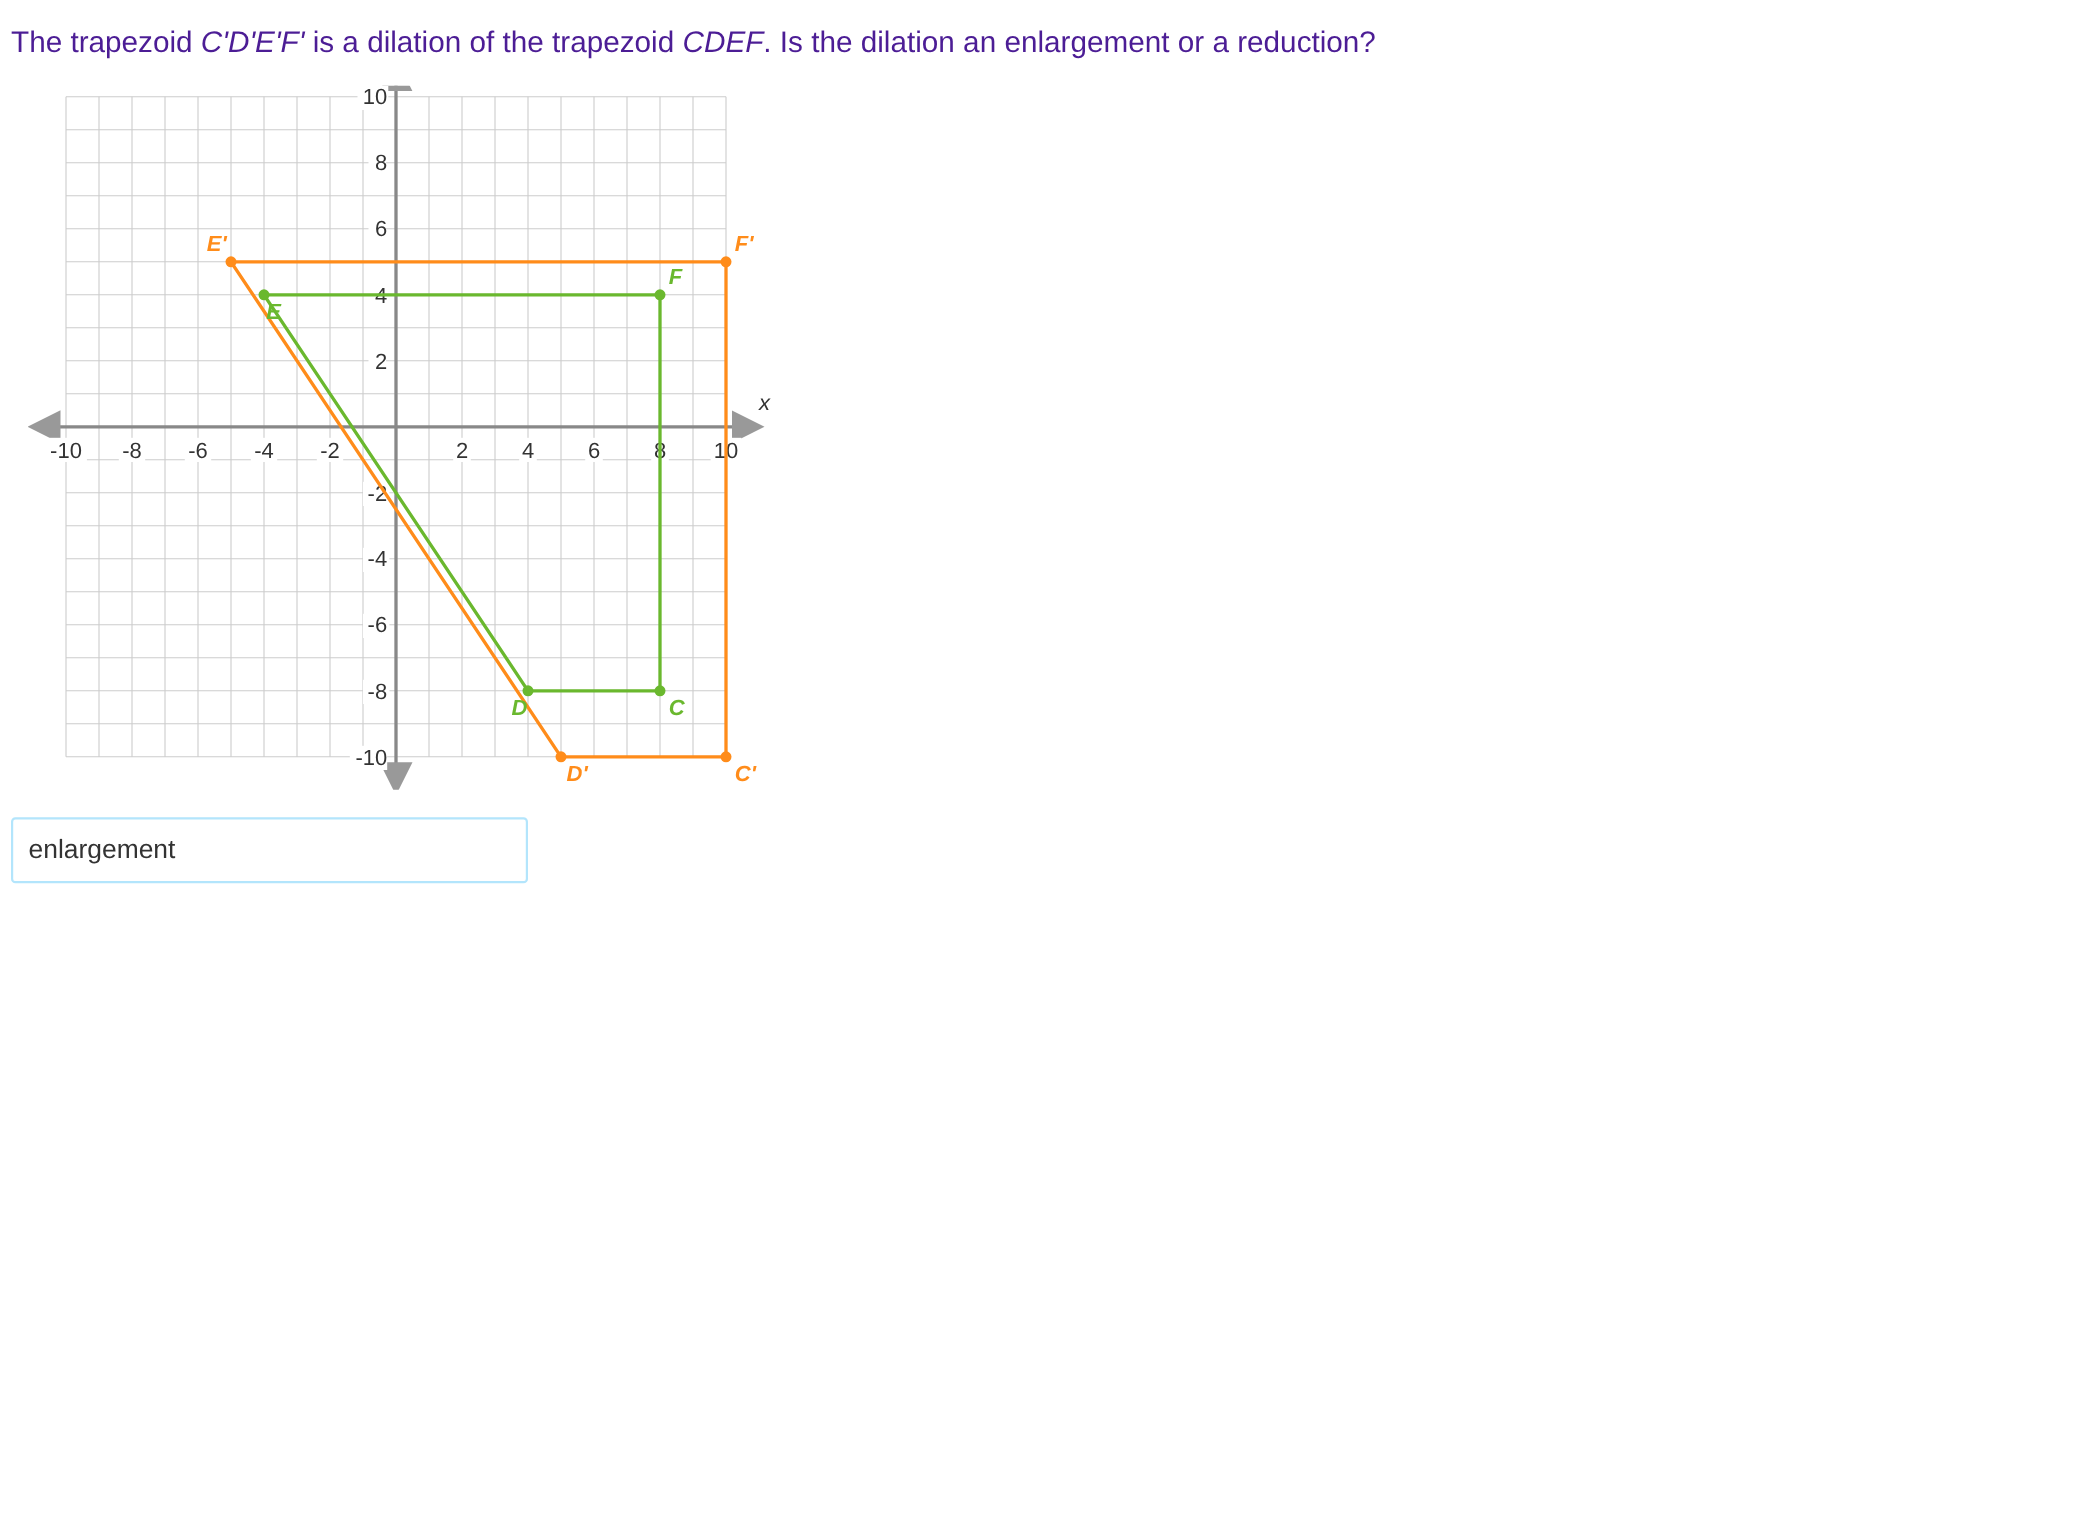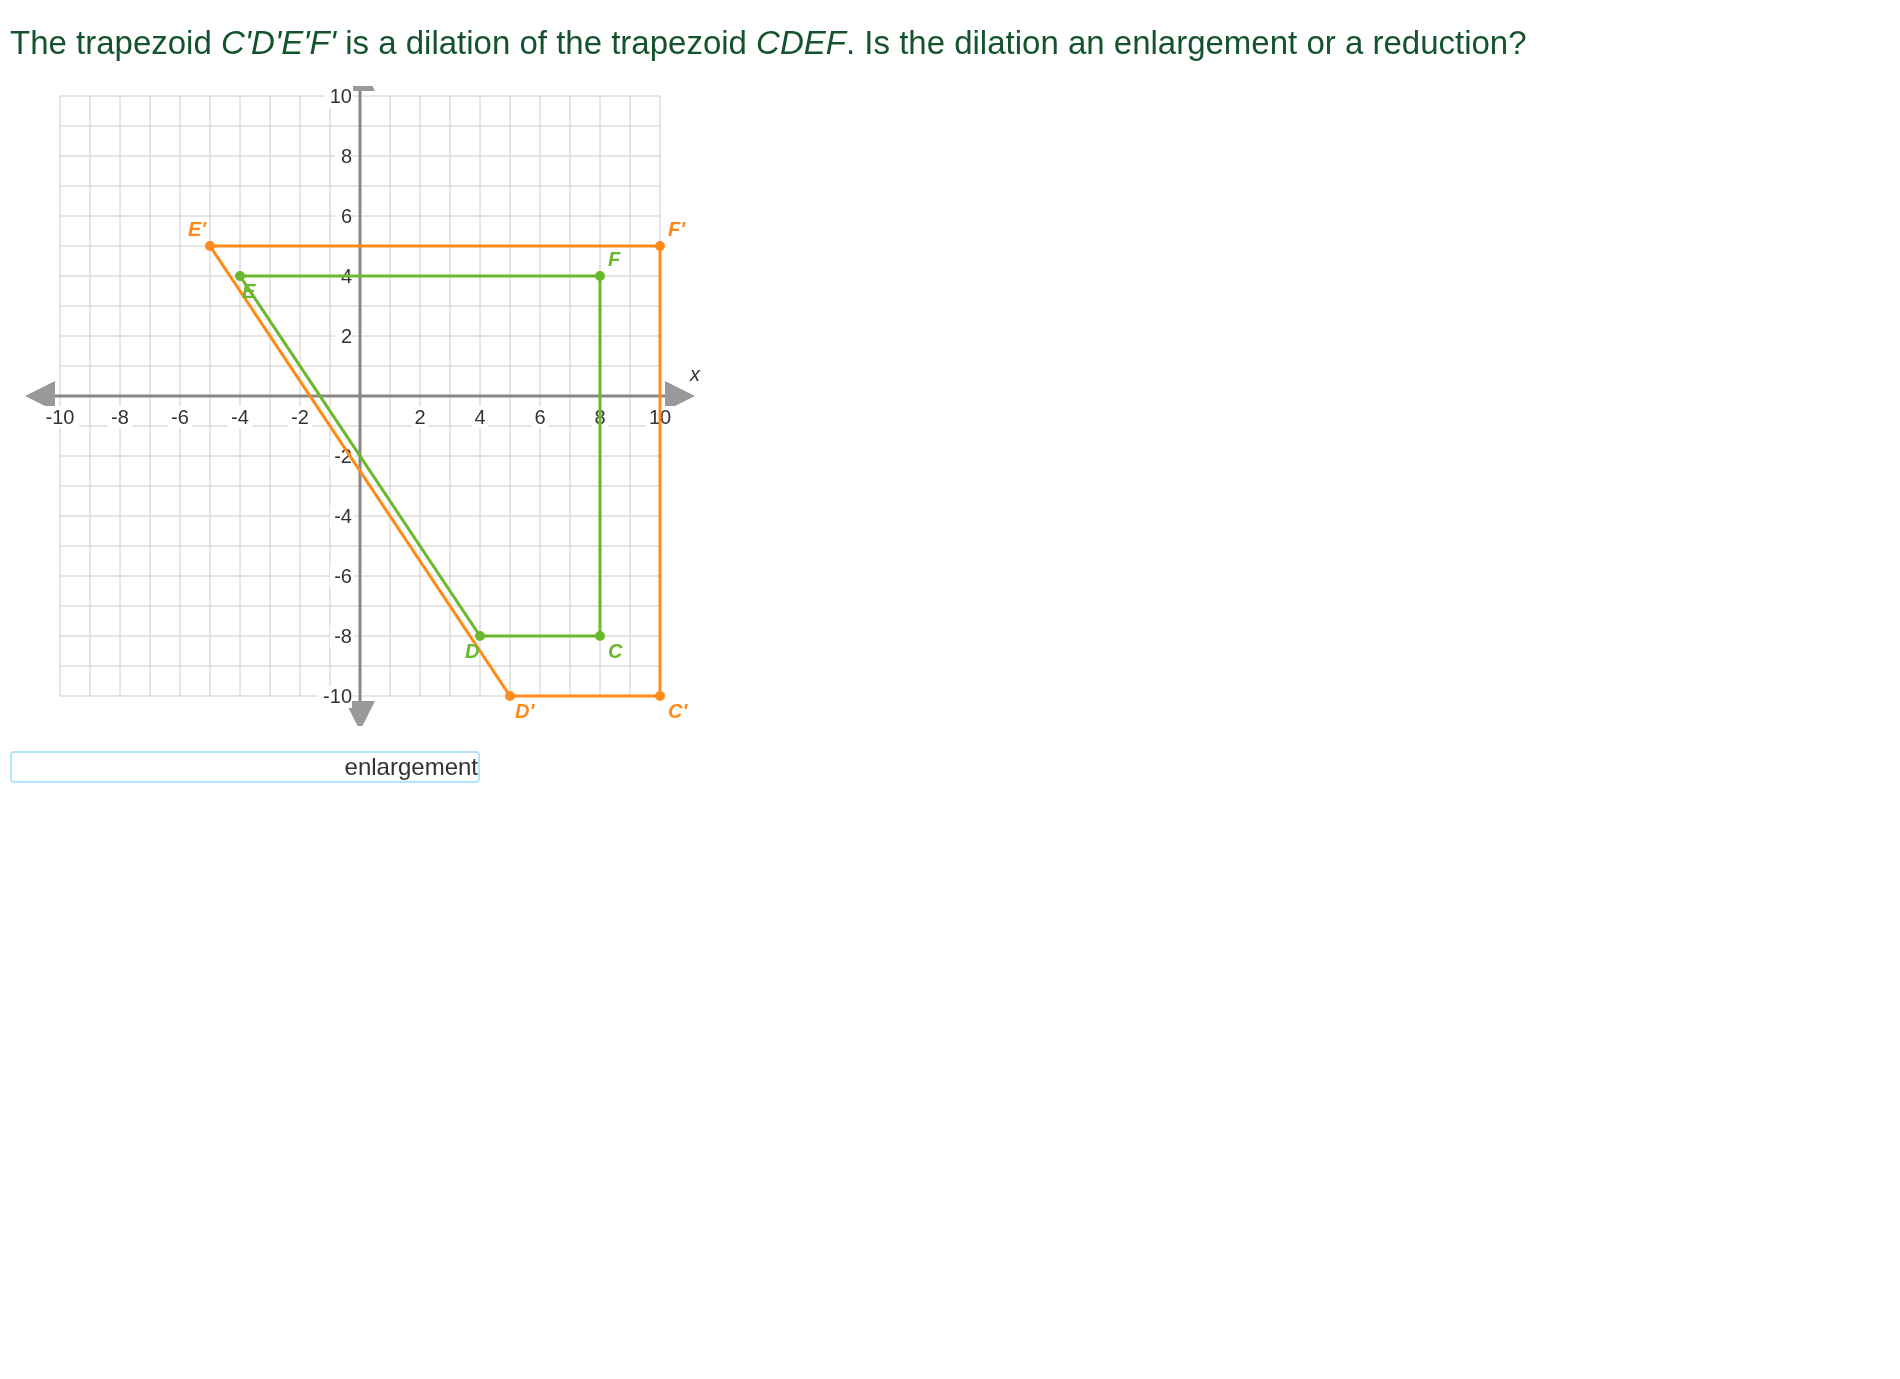--- a/index.html
+++ b/index.html
@@ -2,46 +2,47 @@
 <html><head>
   <meta charset="utf-8">
   <style>
     * { box-sizing: border-box; margin: 0; padding: 0; }
     body {
       font-family: Verdana, Geneva, sans-serif;
       background: #fff;
       padding: 20px 10px;
     }
     .question {
-      font-size: 33px;
-      color: #14532d;
+      font-size: 27px;
+      color: #4c1d95;
       margin-bottom: 20px;
       line-height: 1.4;
     }
     .question .italic { font-style: italic; }
     .chart-container {
       position: relative;
       width: 660px;
       height: 640px;
       margin-left: 0;
     }
     svg { display: block; }
     .answer-buttons {
       margin-top: 25px;
     }
     .answer-btn {
       display: block;
       width: 470px;
+      padding: 14px;
       margin-bottom: 18px;
       background: #fff;
       border: 2px solid #b3e5fc;
       border-radius: 4px;
       font-size: 24px;
       color: #333;
-      text-align: right;
+      text-align: left;
       cursor: pointer;
       font-family: inherit;
     }
     .axis-label {
       font-size: 20px;
       fill: #333;
     }
     .point-label {
       font-size: 20px;
       font-style: italic;

